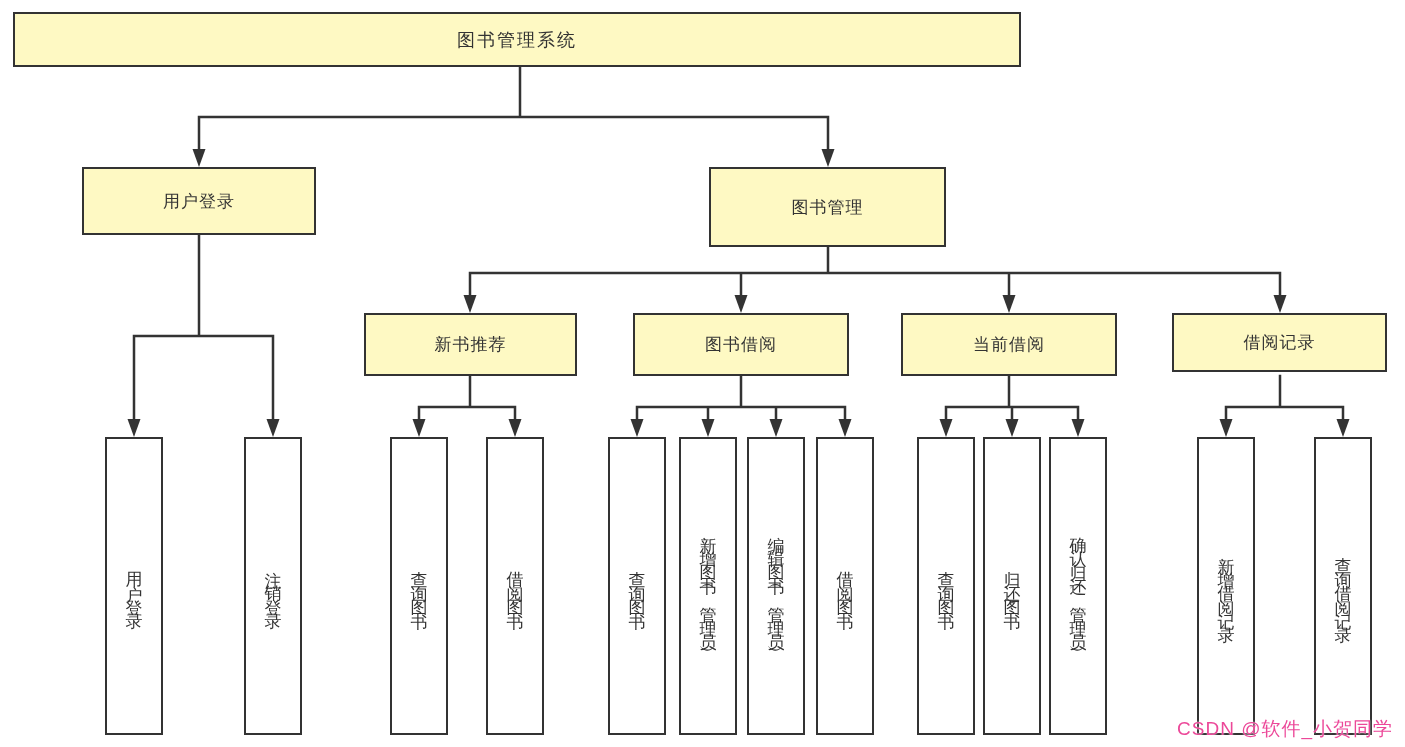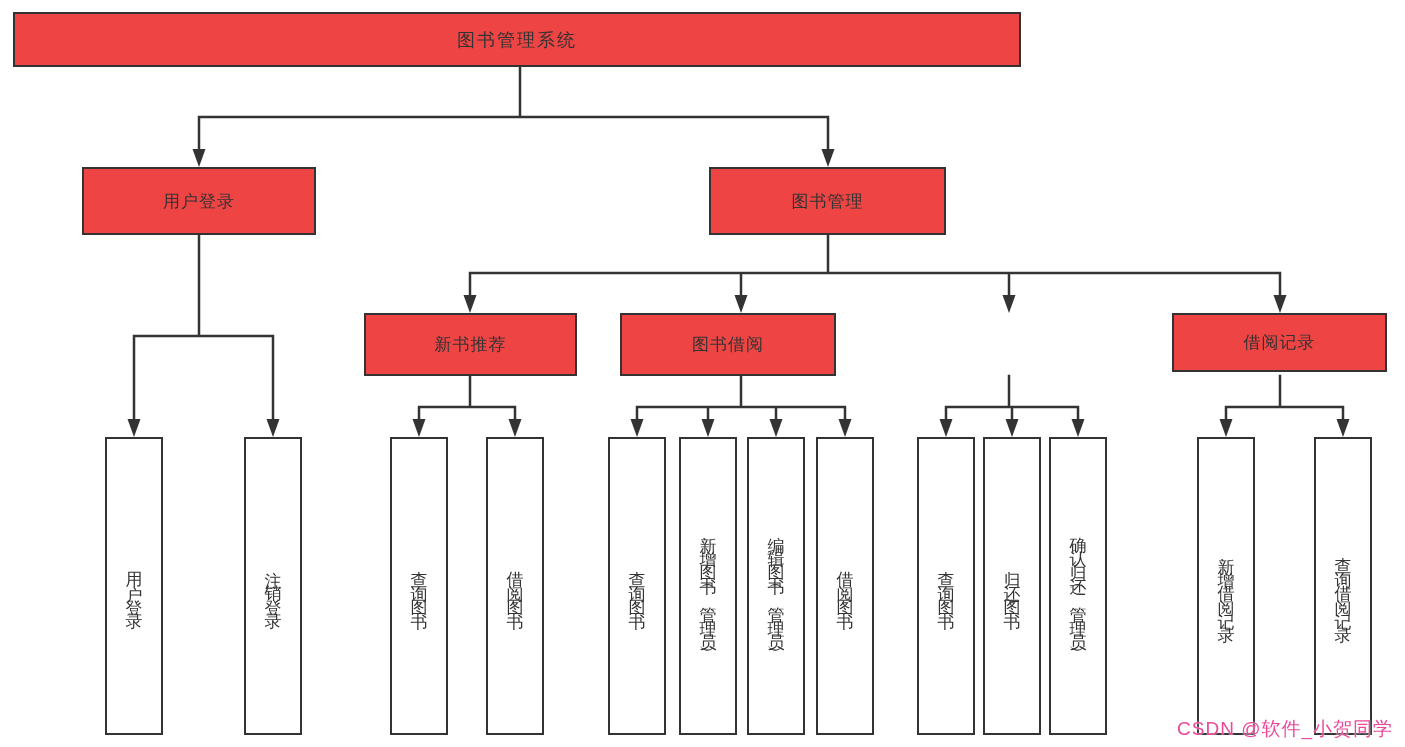--- a/index.html
+++ b/index.html
@@ -21,21 +21,21 @@
     stroke: #333333;
     stroke-width: 2.5;
     fill: none;
     stroke-linecap: square;
   }
   svg.wires polygon { fill: #333333; stroke: none; }
   .hbox {
     position: absolute;
     box-sizing: border-box;
     border: 2px solid #333333;
-    background: #ef4444;
+    background: #fef9c3;
     display: flex;
     align-items: center;
     justify-content: center;
     z-index: 2;
     color: #333333;
   }
   .hbox span { font-size: 17px; letter-spacing: 1px; color: #333333; }
   .hbox.root span { font-size: 18px; letter-spacing: 2px; }
   .vbox {
     position: absolute;
@@ -125,29 +125,32 @@
     </g>
   </svg>
 
   <div class="hbox root" style="left:13px; top:12px; width:1008px; height:55px;">
     <span>图书管理系统</span>
   </div>
 
   <div class="hbox" style="left:82px; top:167px; width:234px; height:68px;">
     <span>用户登录</span>
   </div>
-  <div class="hbox" style="left:709px; top:167px; width:237px; height:68px;">
+  <div class="hbox" style="left:709px; top:167px; width:237px; height:80px;">
     <span>图书管理</span>
   </div>
 
   <div class="hbox" style="left:364px; top:313px; width:213px; height:63px;font-family:Liberation Mono, monospace;">
     <span>新书推荐</span>
   </div>
-  <div class="hbox" style="left:620px; top:313px; width:216px; height:63px;text-align:center;">
+  <div class="hbox" style="left:633px; top:313px; width:216px; height:63px;text-align:center;">
     <span>图书借阅</span>
+  </div>
+  <div class="hbox" style="left:901px; top:313px; width:216px; height:63px;">
+    <span>当前借阅</span>
   </div>
   <div class="hbox" style="left:1172px; top:313px; width:215px; height:59px;">
     <span>借阅记录</span>
   </div>
 
   <div class="vbox" style="left:105px;">
     <span>用户登录</span>
   </div>
   <div class="vbox" style="left:244px;">
     <span>注销登录</span>

